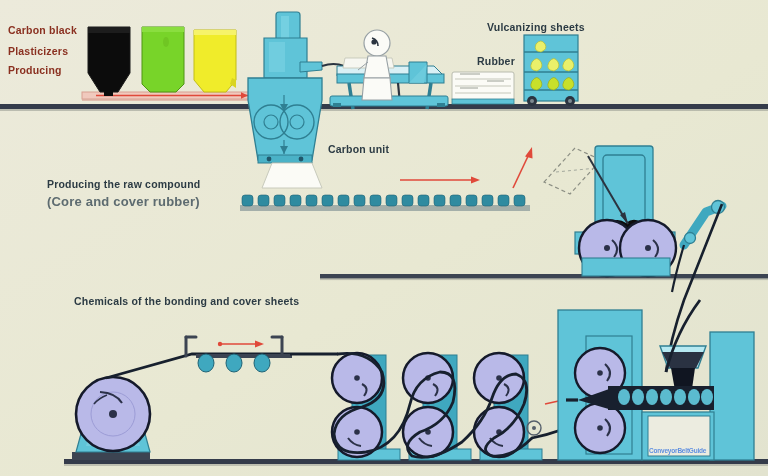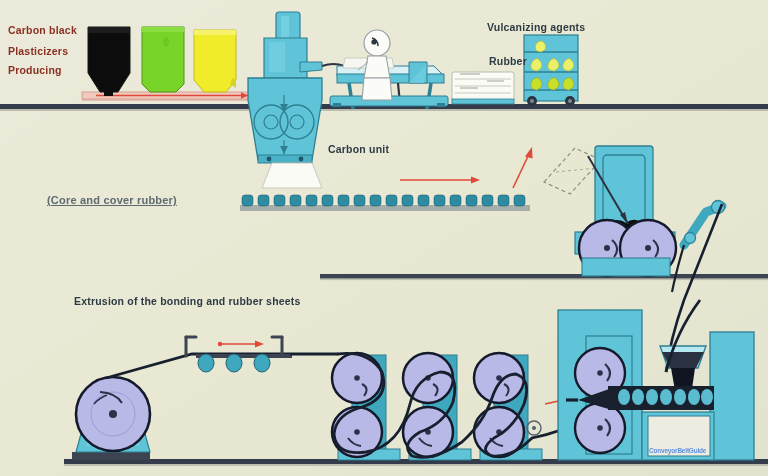--- a/index.html
+++ b/index.html
@@ -14,21 +14,21 @@
 
   .lbl{
     position:absolute;
     font-family:"Liberation Sans",sans-serif;
     font-weight:bold;
     white-space:nowrap;
     letter-spacing:.2px;
   }
   .lbl-maroon{color:#8a3020;font-size:10.5px;}
   .lbl-dark{color:#2c3b44;font-size:10.5px;}
-  .lbl-sub{color:#5d6b70;font-size:11px;font-weight:bold;text-decoration:underline;}
+  .lbl-sub{color:#5d6b70;font-size:13px;font-weight:bold;}
   .watermark{
     position:absolute;
     color:#2f6fe0;
     font-size:6.5px;
     font-weight:bold;
     opacity:.75;
     letter-spacing:-.2px;
     white-space:nowrap;
   }
 </style>
@@ -366,23 +366,24 @@
     </g>
 
   </svg>
 
   <div class="lbl lbl-maroon" style="left:8px;top:24px;">Carbon black</div>
   <div class="lbl lbl-maroon" style="left:8px;top:45px;">Plasticizers</div>
   <div class="lbl lbl-maroon" style="left:8px;top:64px;">Producing</div>
 
   <div class="lbl lbl-dark" style="left:328px;top:143px;">Carbon unit</div>
 
-  <div class="lbl lbl-dark" style="left:487px;top:21px;">Vulcanizing agents</div>
-
-  <div class="lbl lbl-dark" style="left:459px;top:55px;padding-left:30px;">Rubber</div>
-
+  <div class="lbl lbl-dark" style="left:487px;top:21px;">Vulcanizing sheets</div>
+
+  <div class="lbl lbl-dark" style="left:447px;top:55px;padding-left:30px;">Rubber</div>
+
+  <div class="lbl lbl-dark" style="left:47px;top:178px;">Producing the raw compound</div>
   <div class="lbl lbl-sub" style="left:47px;top:194px;">(Core and cover rubber)</div>
 
-  <div class="lbl lbl-dark" style="left:74px;top:295px;">Extrusion of the bonding and rubber sheets</div>
+  <div class="lbl lbl-dark" style="left:74px;top:295px;">Chemicals of the bonding and cover sheets</div>
 
   <div class="watermark" style="left:649px;top:447px;">ConveyorBeltGuide</div>
 
 </div>
 
 </body></html>

